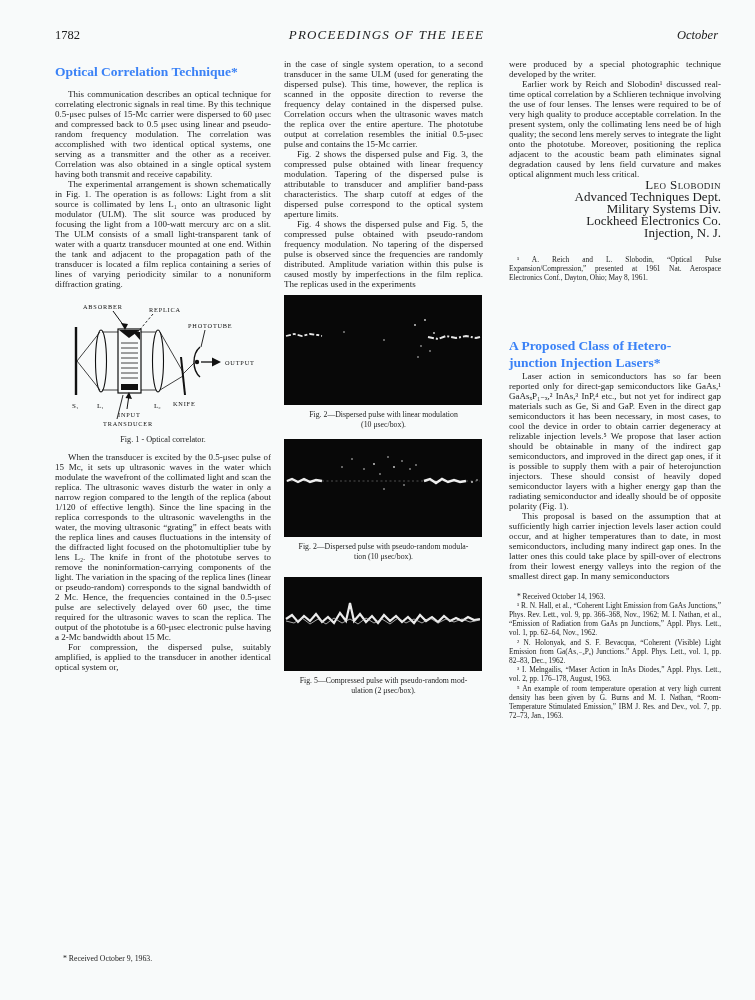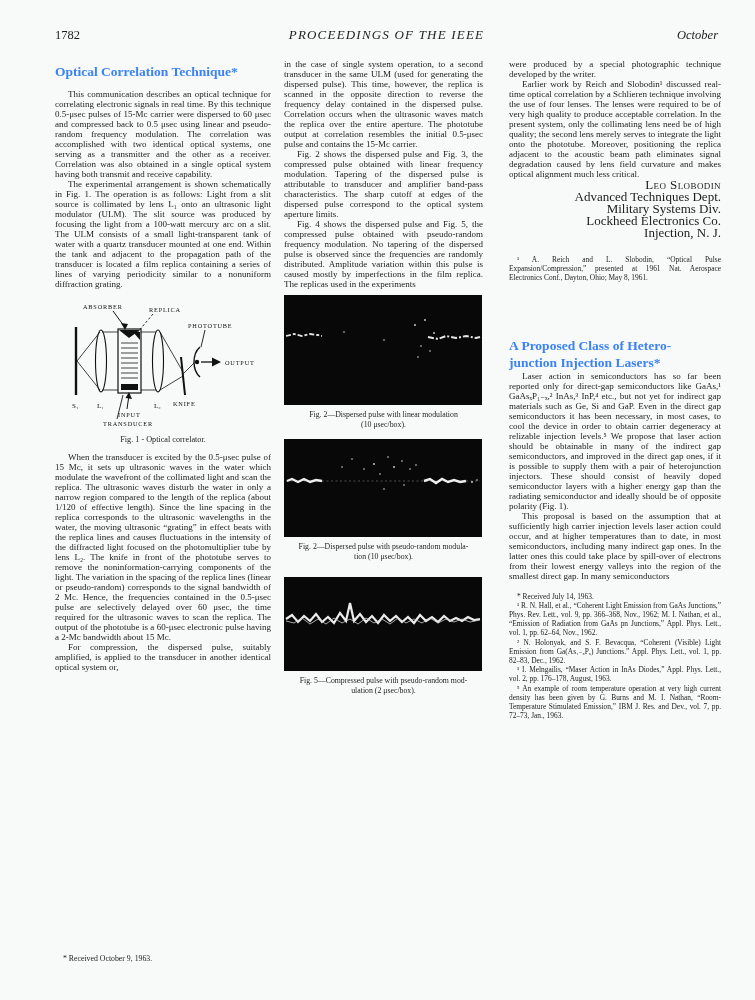--- a/index.html
+++ b/index.html
@@ -216,21 +216,21 @@
 
       <div class="art2">
         <div class="art-title">
           <span style="display:block">A Proposed Class of Hetero-</span>
           <span style="display:block">junction Injection Lasers*</span>
         </div>
         <p class="p">Laser action in semiconductors has so far been reported only for direct-gap semiconductors like GaAs,¹ GaAsₓP₁₋ₓ,² InAs,³ InP,⁴ etc., but not yet for indirect gap materials such as Ge, Si and GaP. Even in the direct gap semiconductors it has been necessary, in most cases, to cool the device in order to obtain carrier degeneracy at relizable injection levels.⁵ We propose that laser action should be obtainable in many of the indirect gap semiconductors, and improved in the direct gap ones, if it is possible to supply them with a pair of heterojunction injectors. These should consist of heavily doped semiconductor layers with a higher energy gap than the radiating semiconductor and ideally should be of opposite polarity (Fig. 1).</p>
         <p class="p">This proposal is based on the assumption that at sufficiently high carrier injection levels laser action could occur, and at higher temperatures than to date, in most semiconductors, including many indirect gap ones. In the latter ones this could take place by spill-over of electrons from their lowest energy valleys into the region of the smallest direct gap. In many semiconductors</p>
 
         <div class="fn-block">
-          <p class="fn">* Received July 14, 1963.</p>
+          <p class="fn">* Received October 14, 1963.</p>
           <p class="fn">¹ R. N. Hall, et al., “Coherent Light Emission from GaAs Junctions,” Phys. Rev. Lett., vol. 9, pp. 366–368, Nov., 1962; M. I. Nathan, et al., “Emission of Radiation from GaAs pn Junctions,” Appl. Phys. Lett., vol. 1, pp. 62–64, Nov., 1962.</p>
           <p class="fn">² N. Holonyak, and S. F. Bevacqua, “Coherent (Visible) Light Emission from Ga(As₁₋ₓPₓ) Junctions.” Appl. Phys. Lett., vol. 1, pp. 82–83, Dec., 1962.</p>
           <p class="fn">³ I. Melngailis, “Maser Action in InAs Diodes,” Appl. Phys. Lett., vol. 2, pp. 176–178, August, 1963.</p>
           <p class="fn">⁵ An example of room temperature operation at very high current density has been given by G. Burns and M. I. Nathan, “Room-Temperature Stimulated Emission,” IBM J. Res. and Dev., vol. 7, pp. 72–73, Jan., 1963.</p>
         </div>
       </div>
     </div>
 
   </div>
 </div>

